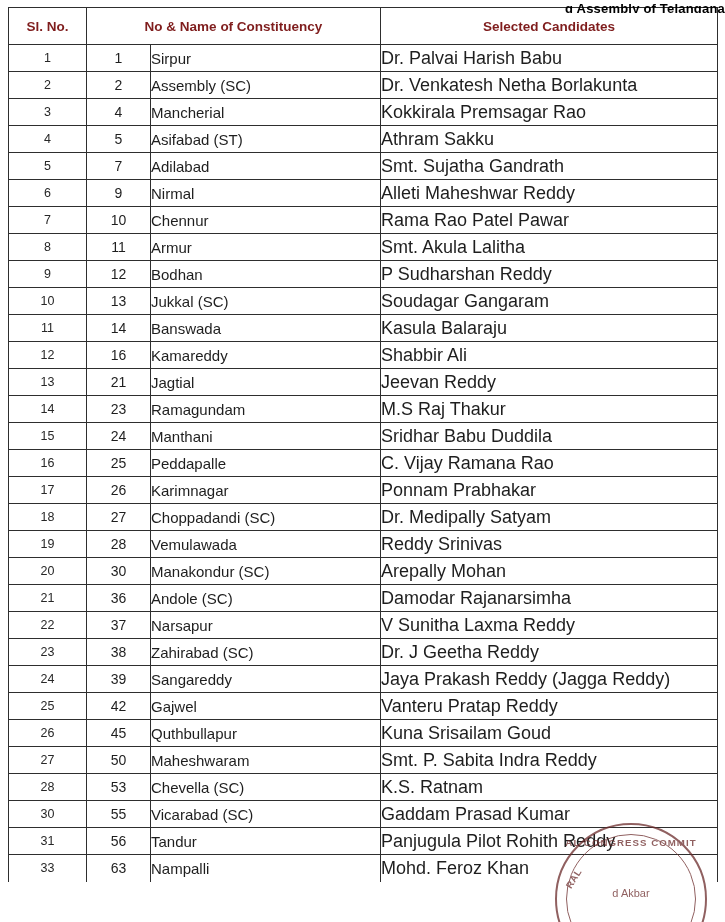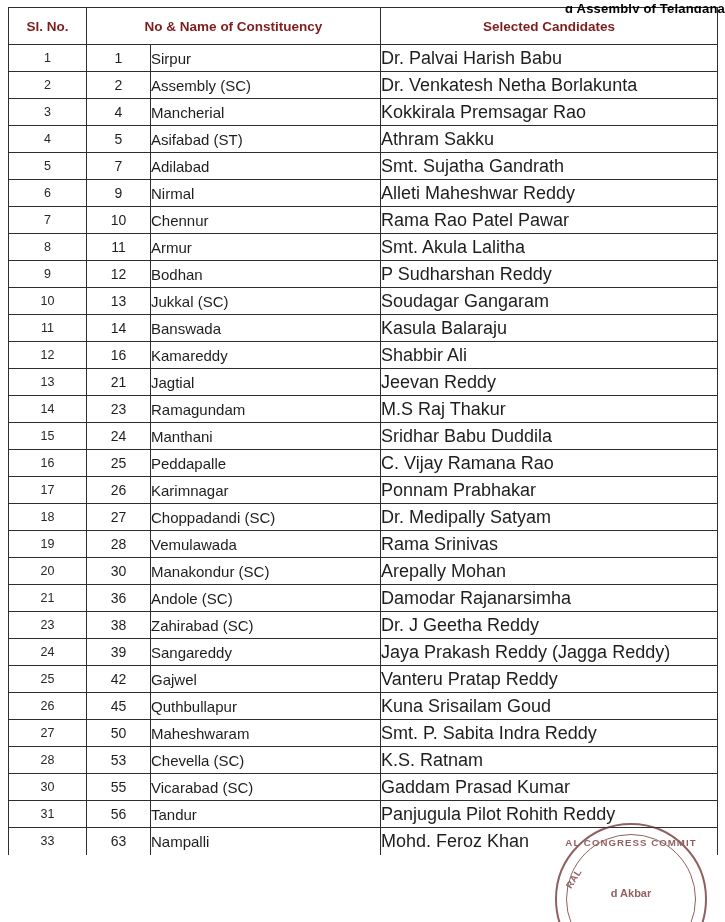--- a/index.html
+++ b/index.html
@@ -143,21 +143,21 @@
     transform: rotate(-58deg);
   }
   .stamp .stamp-mid {
     position: absolute;
     top: 62px;
     left: 0;
     width: 100%;
     text-align: center;
     font-size: 11px;
     color: #6b2b2b;
-    font-weight: bold;
+    font-weight: normal;
   }
 </style>
 </head>
 <body>
 
 <div class="page">
 
   <div class="doc-heading">g Assembly of Telangana</div>
 
   <table class="cand-table">
@@ -280,33 +280,39 @@
         <tr class="data-row">
           <td class="cell-sl">18</td>
           <td class="cell-no">27</td>
           <td class="cell-name">Choppadandi (SC)</td>
           <td class="cell-cand">Dr. Medipally Satyam</td>
         </tr>
         <tr class="data-row">
           <td class="cell-sl">19</td>
           <td class="cell-no">28</td>
           <td class="cell-name">Vemulawada</td>
-          <td class="cell-cand">Rama Srinivas</td>
+          <td class="cell-cand">Reddy Srinivas</td>
         </tr>
         <tr class="data-row">
           <td class="cell-sl">20</td>
           <td class="cell-no">30</td>
           <td class="cell-name">Manakondur (SC)</td>
           <td class="cell-cand">Arepally Mohan</td>
         </tr>
         <tr class="data-row">
           <td class="cell-sl">21</td>
           <td class="cell-no">36</td>
           <td class="cell-name">Andole (SC)</td>
           <td class="cell-cand">Damodar Rajanarsimha</td>
+        </tr>
+        <tr class="data-row">
+          <td class="cell-sl">22</td>
+          <td class="cell-no">37</td>
+          <td class="cell-name">Narsapur</td>
+          <td class="cell-cand">V Sunitha Laxma Reddy</td>
         </tr>
         <tr class="data-row">
           <td class="cell-sl">23</td>
           <td class="cell-no">38</td>
           <td class="cell-name">Zahirabad (SC)</td>
           <td class="cell-cand">Dr. J Geetha Reddy</td>
         </tr>
         <tr class="data-row">
           <td class="cell-sl">24</td>
           <td class="cell-no">39</td>

